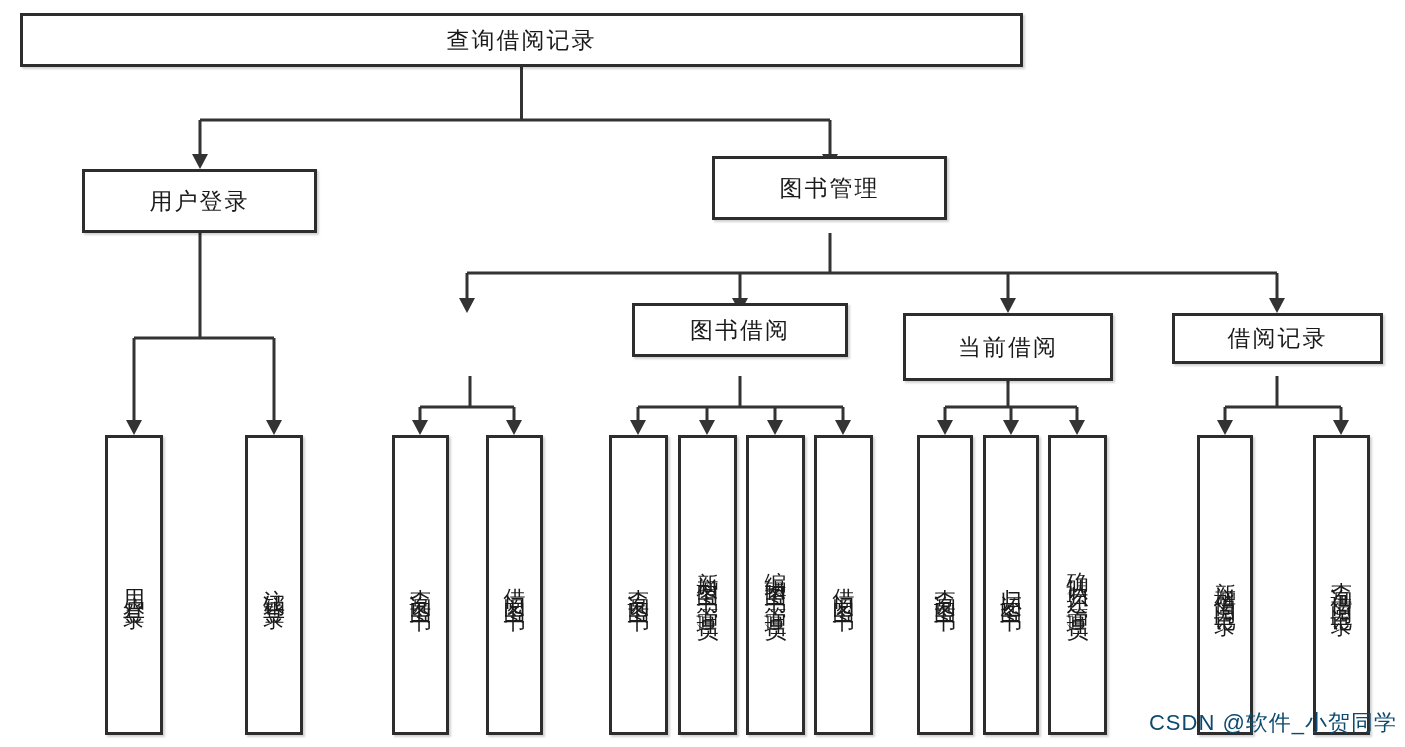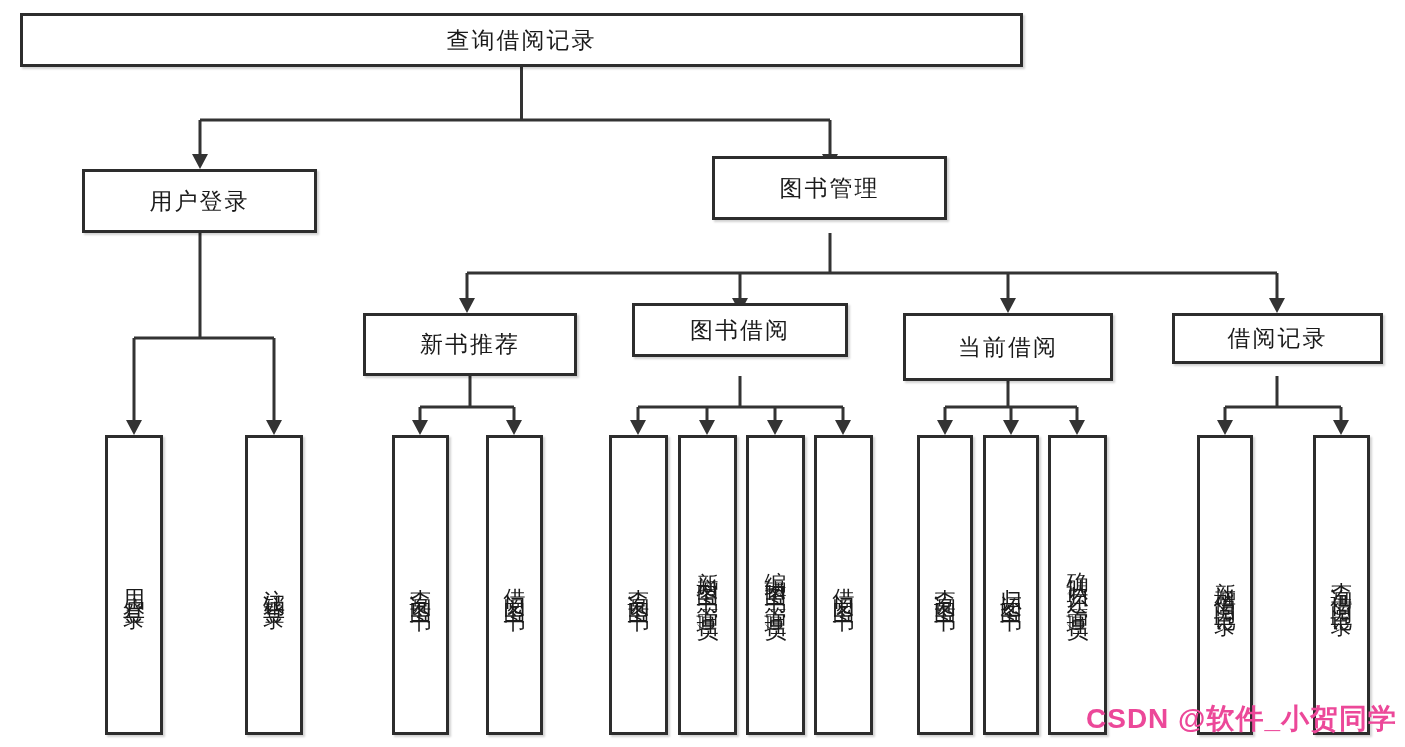--- a/index.html
+++ b/index.html
@@ -12,22 +12,22 @@
     position:absolute;background:#ffffff;border:3px solid #2d2d2d;
     box-sizing:border-box;display:flex;align-items:center;justify-content:center;
     color:#1a1a1a;box-shadow:2px 2px 2px rgba(0,0,0,0.18);
   }
   .box.h .label{font-size:23px;letter-spacing:2px;white-space:nowrap;}
   .box.v .label{
     writing-mode:vertical-rl;text-orientation:mixed;
     font-size:22px;letter-spacing:7px;line-height:1;white-space:nowrap;
   }
   .watermark{
-    position:absolute;right:8px;bottom:9px;font-size:28px;color:#ec4899;
-    letter-spacing:1px;white-space:nowrap;font-weight:bold;
+    position:absolute;right:8px;bottom:9px;font-size:22px;color:#0c4a6e;
+    letter-spacing:1px;white-space:nowrap;
   }
 </style>
 </head>
 <body>
 
 <div class="stage">
 
   <svg class="wires" viewBox="0 0 1405 747" xmlns="http://www.w3.org/2000/svg">
     <g stroke="#333333" stroke-width="3" fill="none">
 
@@ -72,23 +72,20 @@
     <span class="label">查询借阅记录</span>
   </div>
 
   <div class="box h" style="left:82px;top:169px;width:235px;height:64px">
     <span class="label">用户登录</span>
   </div>
   <div class="box h" style="left:712px;top:156px;width:235px;height:64px">
     <span class="label">图书管理</span>
   </div>
 
-  <div class="box h" style="left:363px;top:313px;width:214px;height:63px">
-    <span class="label">新书推荐</span>
-  </div>
   <div class="box h" style="left:632px;top:303px;width:216px;height:54px">
     <span class="label">图书借阅</span>
   </div>
   <div class="box h" style="left:903px;top:313px;width:210px;height:68px">
     <span class="label">当前借阅</span>
   </div>
   <div class="box h" style="left:1172px;top:313px;width:211px;height:51px">
     <span class="label">借阅记录</span>
   </div>
 

